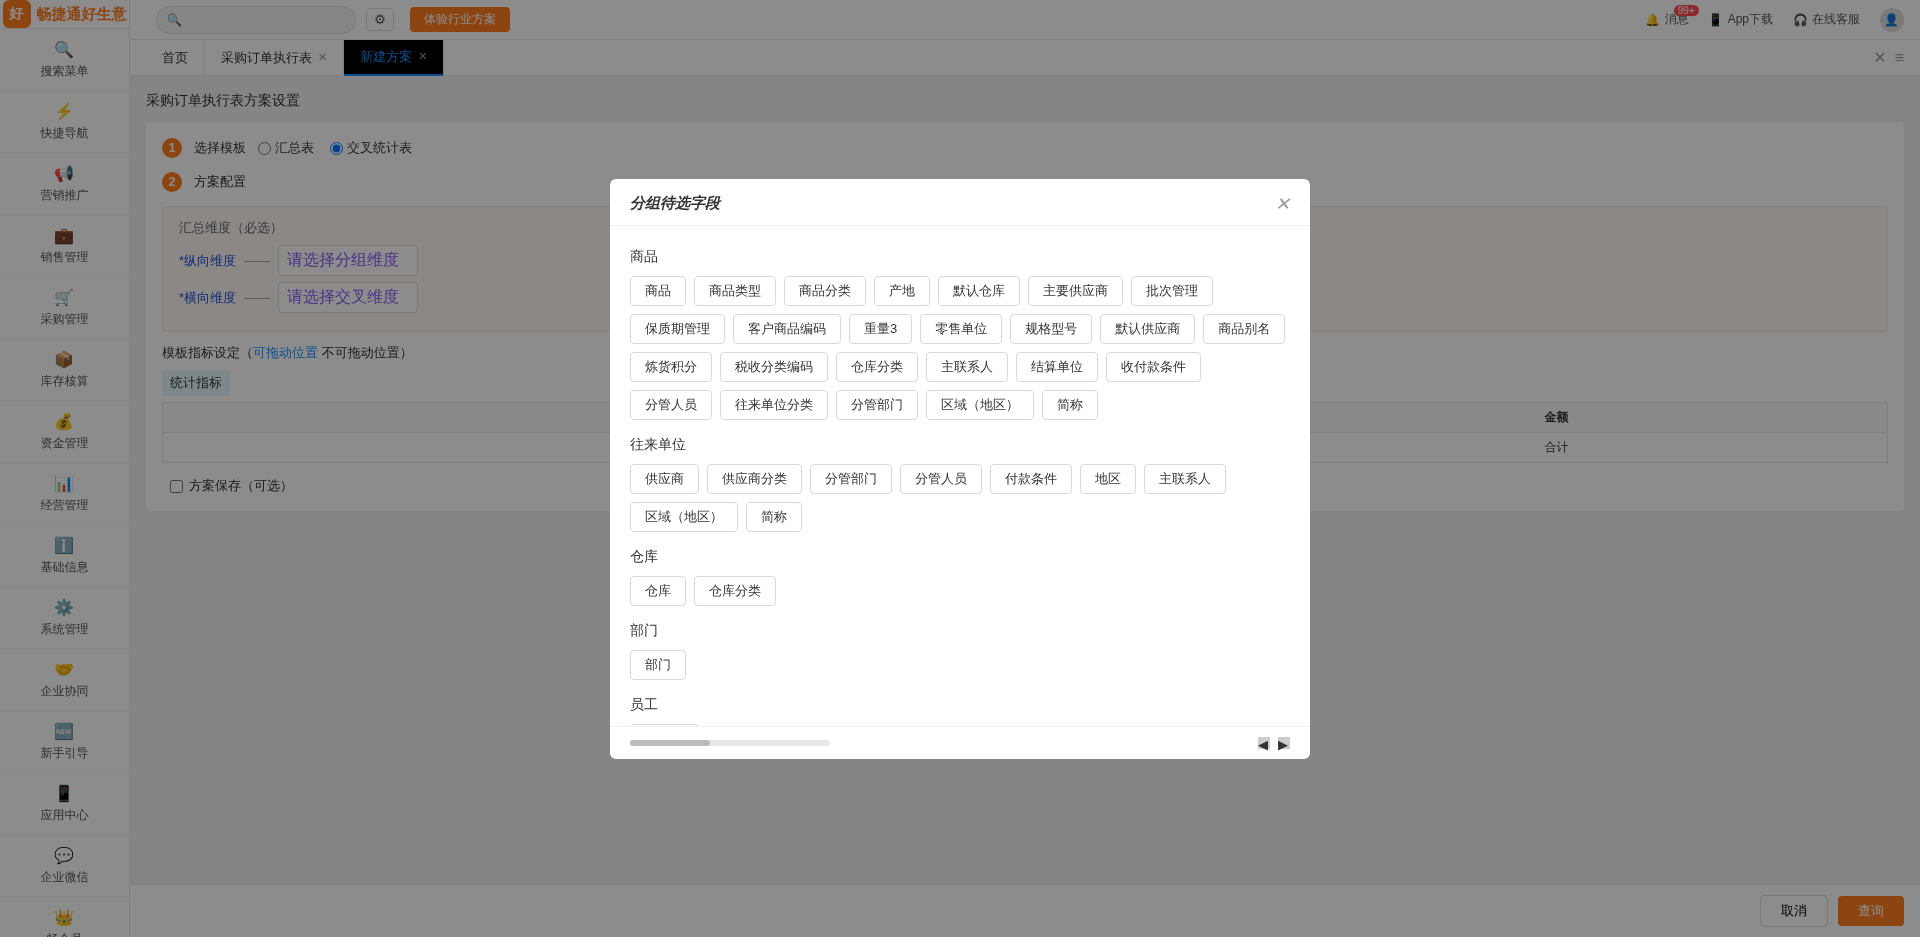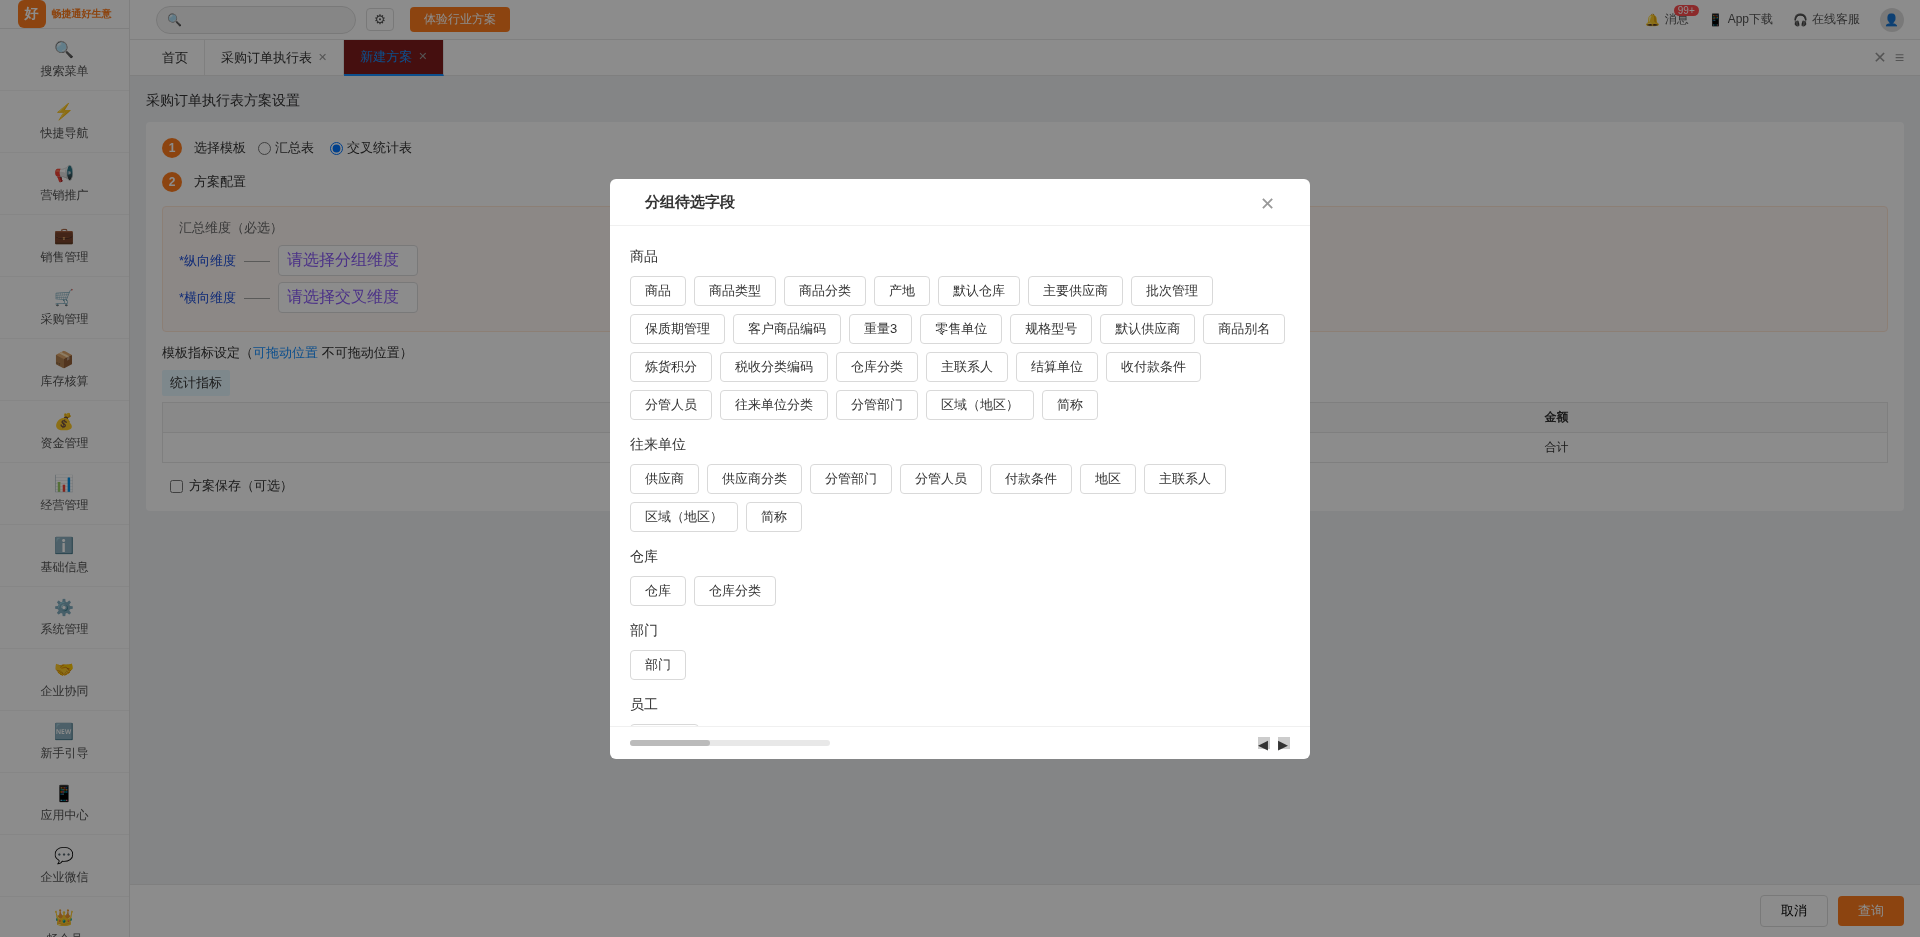--- a/index.html
+++ b/index.html
@@ -84,21 +84,21 @@
       padding: 0 16px;
       font-size: 13px;
       cursor: pointer;
       border-right: 1px solid #e8e8e8;
       color: #333;
       position: relative;
     }
     .tab-item.active {
       color: #1890ff;
       border-bottom: 2px solid #1890ff;
-      background: #7f1d1d;
+      background: #000000;
     }
     .tab-close {
       margin-left: 6px; font-size: 11px; color: #999; cursor: pointer;
     }
 
     
     .sidebar {
       position: fixed; top: 0; left: 0; bottom: 0;
       width: 130px;
       background: #fff;
@@ -204,23 +204,23 @@
     }
     .modal {
       background: #fff;
       border-radius: 6px;
       width: 700px;
       max-height: 580px;
       display: flex; flex-direction: column;
       position: relative;
     }
     .modal-header {
-      padding: 14px 35px 10px;
+      padding: 14px 20px 10px;
       border-bottom: 1px solid #f0f0f0;
-      display: flex; justify-content: space-between;
+      display: flex; align-items: center; justify-content: space-between; font-style: italic;
     }
     .modal-title { font-size: 15px; font-weight: 600; color: #333; }
     .modal-close { cursor: pointer; font-size: 18px; color: #999; }
     .modal-body {
       flex: 1; overflow-y: auto; padding: 16px 20px;
     }
 
     .field-section-title {
       font-size: 14px; font-weight: 500; color: #333; margin-bottom: 10px; margin-top: 6px;
     }
@@ -250,21 +250,21 @@
     }
   </style>
 </head>
 <body>
 
 <div class="sidebar">
   <div class="sidebar-logo">
     <div class="logo-icon">
       <span>好</span>
     </div>
-    <div class="logo-text" style="font-size:10px;">畅捷通好生意</div>
+    <div class="logo-text" style="font-size:15px;">畅捷通好生意</div>
   </div>
   <div id="sidebar-items-container">
       <div class="sidebar-menu-item">
         <span class="menu-icon">🔍</span>
         <span>搜索菜单</span>
       </div>
       <div class="sidebar-menu-item">
         <span class="menu-icon">⚡</span>
         <span>快捷导航</span>
       </div>

